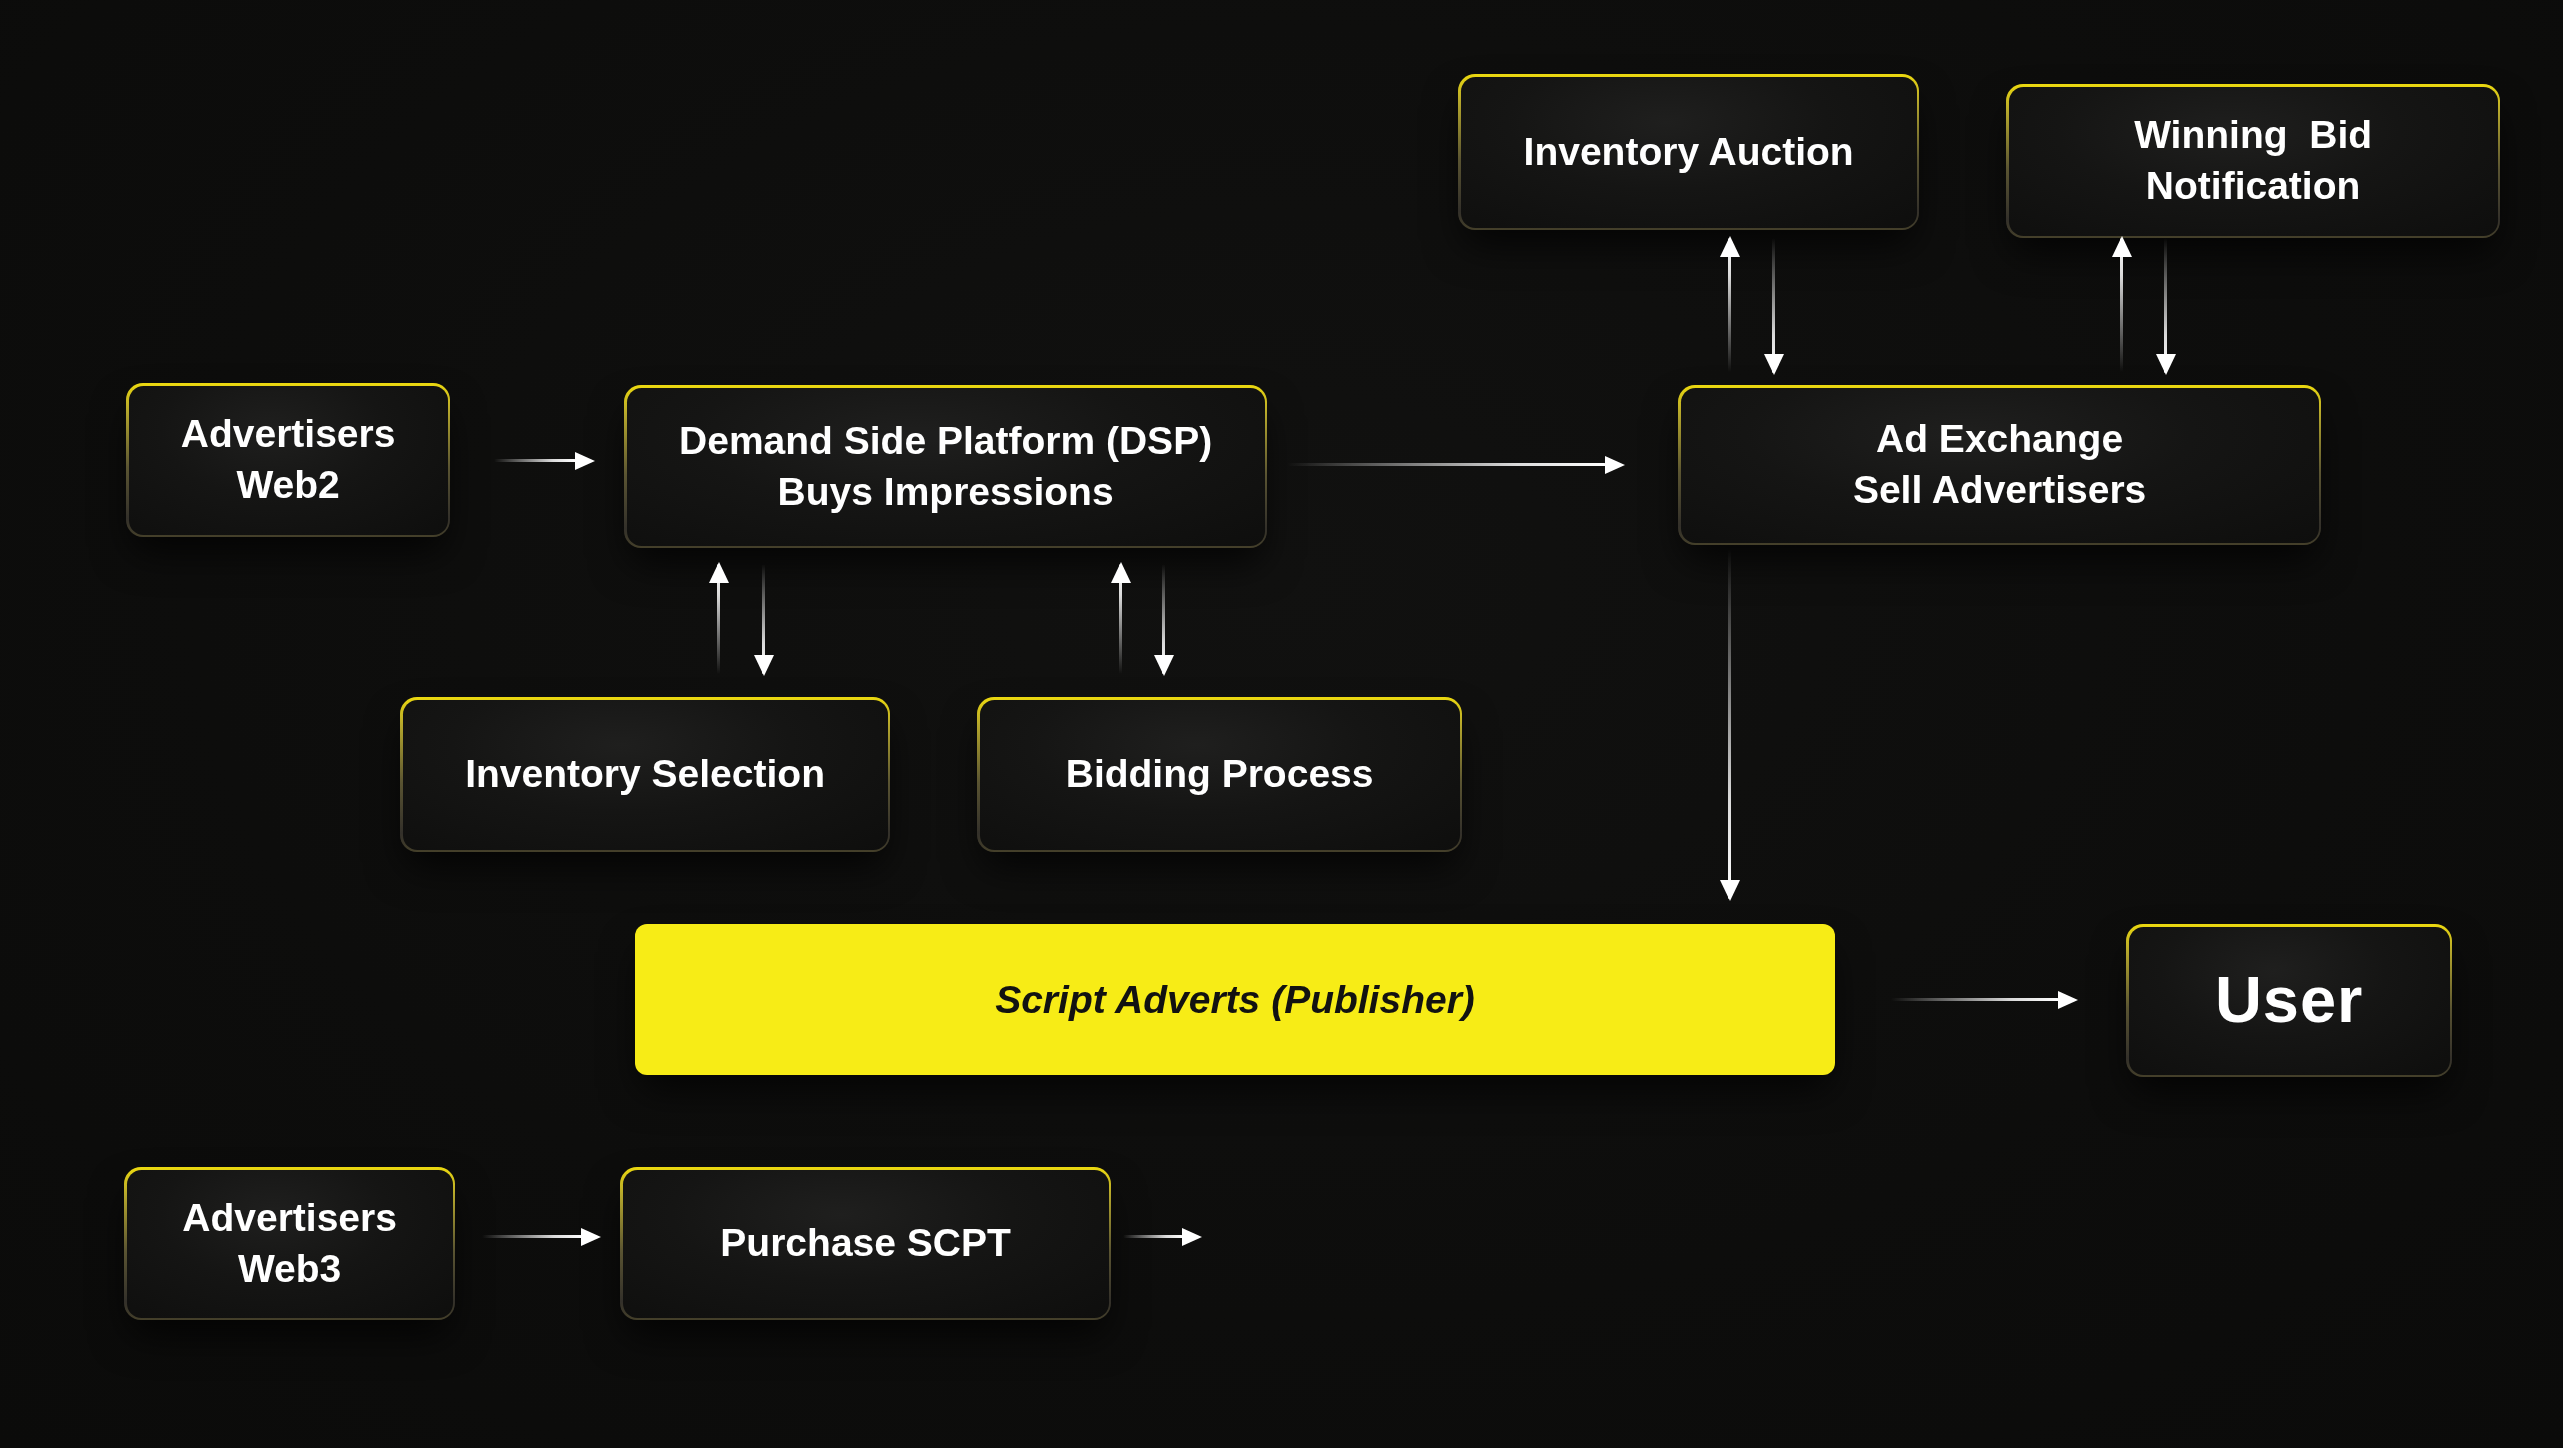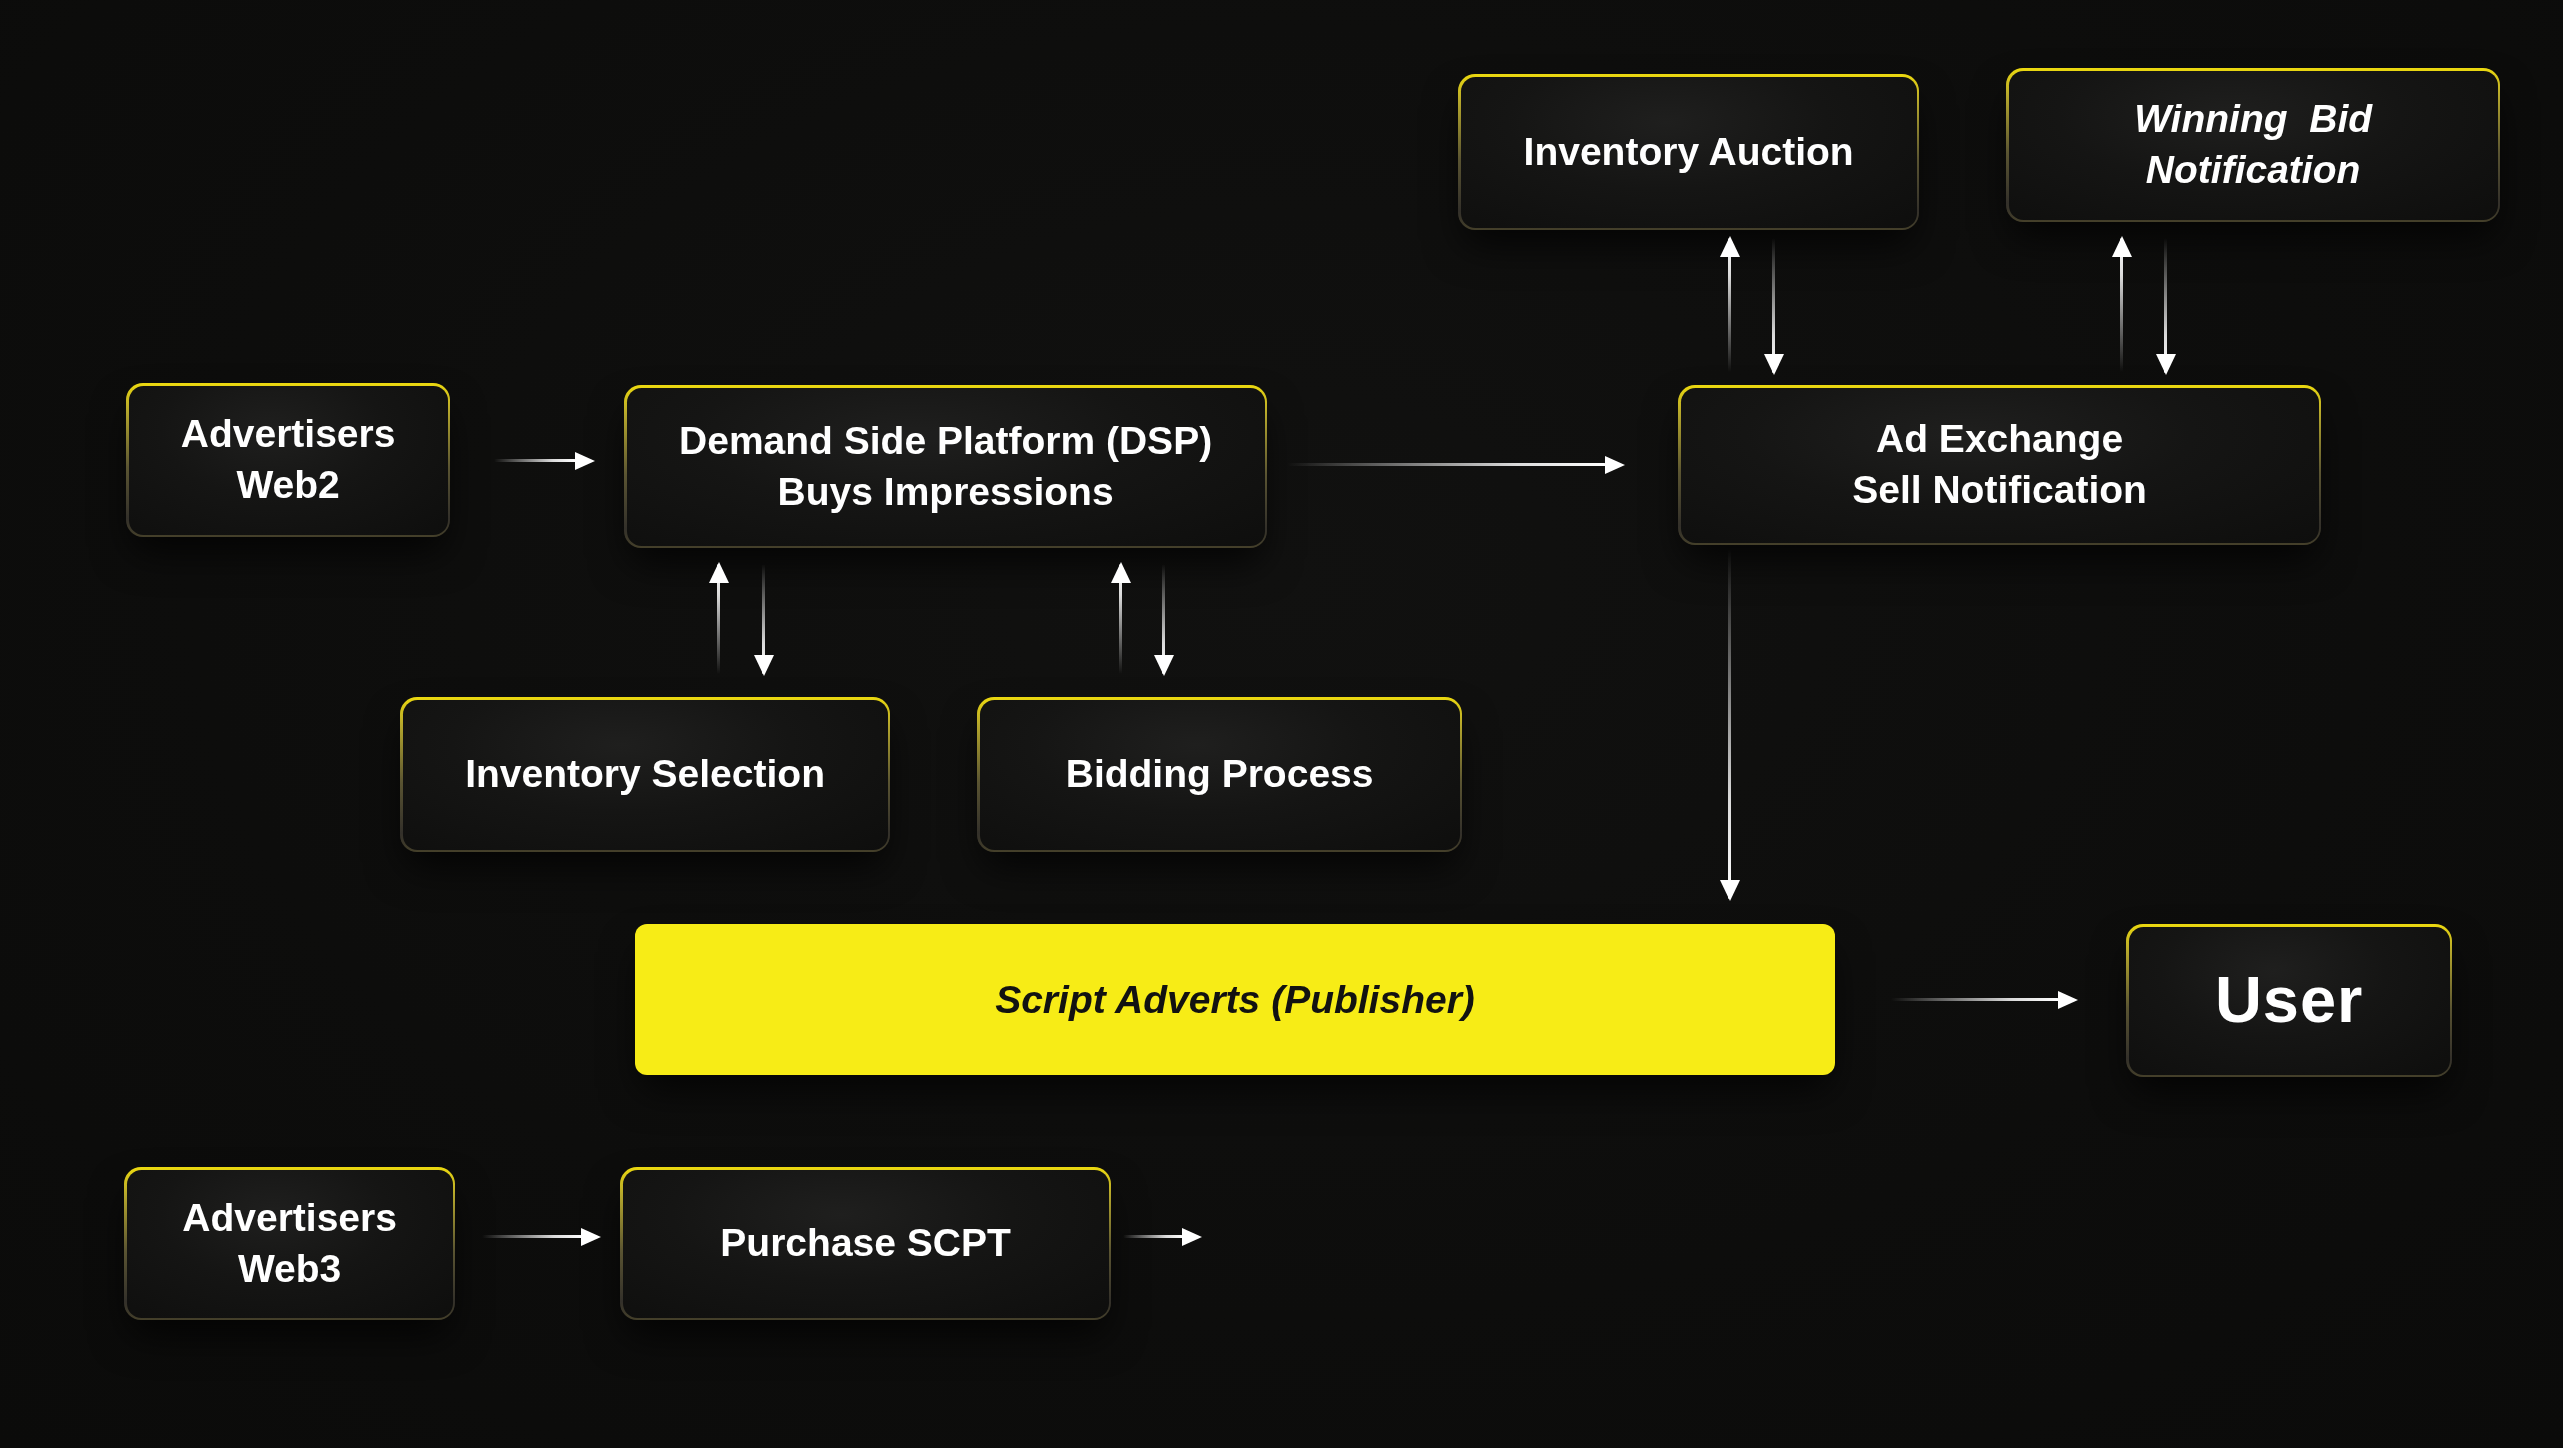--- a/index.html
+++ b/index.html
@@ -104,21 +104,21 @@
 
 <div id="canvas">
 
 
   <div class="node" style="left:1458px;top:74px;width:456px;height:151px;">
     <div class="inner">
       <span class="label">Inventory Auction</span>
     </div>
   </div>
 
-  <div class="node" style="left:2006px;top:68px;width:489px;height:149px;font-style:italic;">
+  <div class="node" style="left:2006px;top:84px;width:489px;height:149px;">
     <div class="inner">
       <span class="label">Winning  Bid
 Notification</span>
     </div>
   </div>
 
   <div class="node" style="left:126px;top:383px;width:319px;height:149px;">
     <div class="inner">
       <span class="label">Advertisers
 Web2</span>
@@ -128,21 +128,21 @@
   <div class="node" style="left:624px;top:385px;width:638px;height:158px;">
     <div class="inner">
       <span class="label">Demand Side Platform (DSP)
 Buys Impressions</span>
     </div>
   </div>
 
   <div class="node" style="left:1678px;top:385px;width:638px;height:155px;">
     <div class="inner">
       <span class="label">Ad Exchange
-Sell Notification</span>
+Sell Advertisers</span>
     </div>
   </div>
 
   <div class="node" style="left:400px;top:697px;width:485px;height:150px;">
     <div class="inner">
       <span class="label">Inventory Selection</span>
     </div>
   </div>
 
   <div class="node" style="left:977px;top:697px;width:480px;height:150px;">

